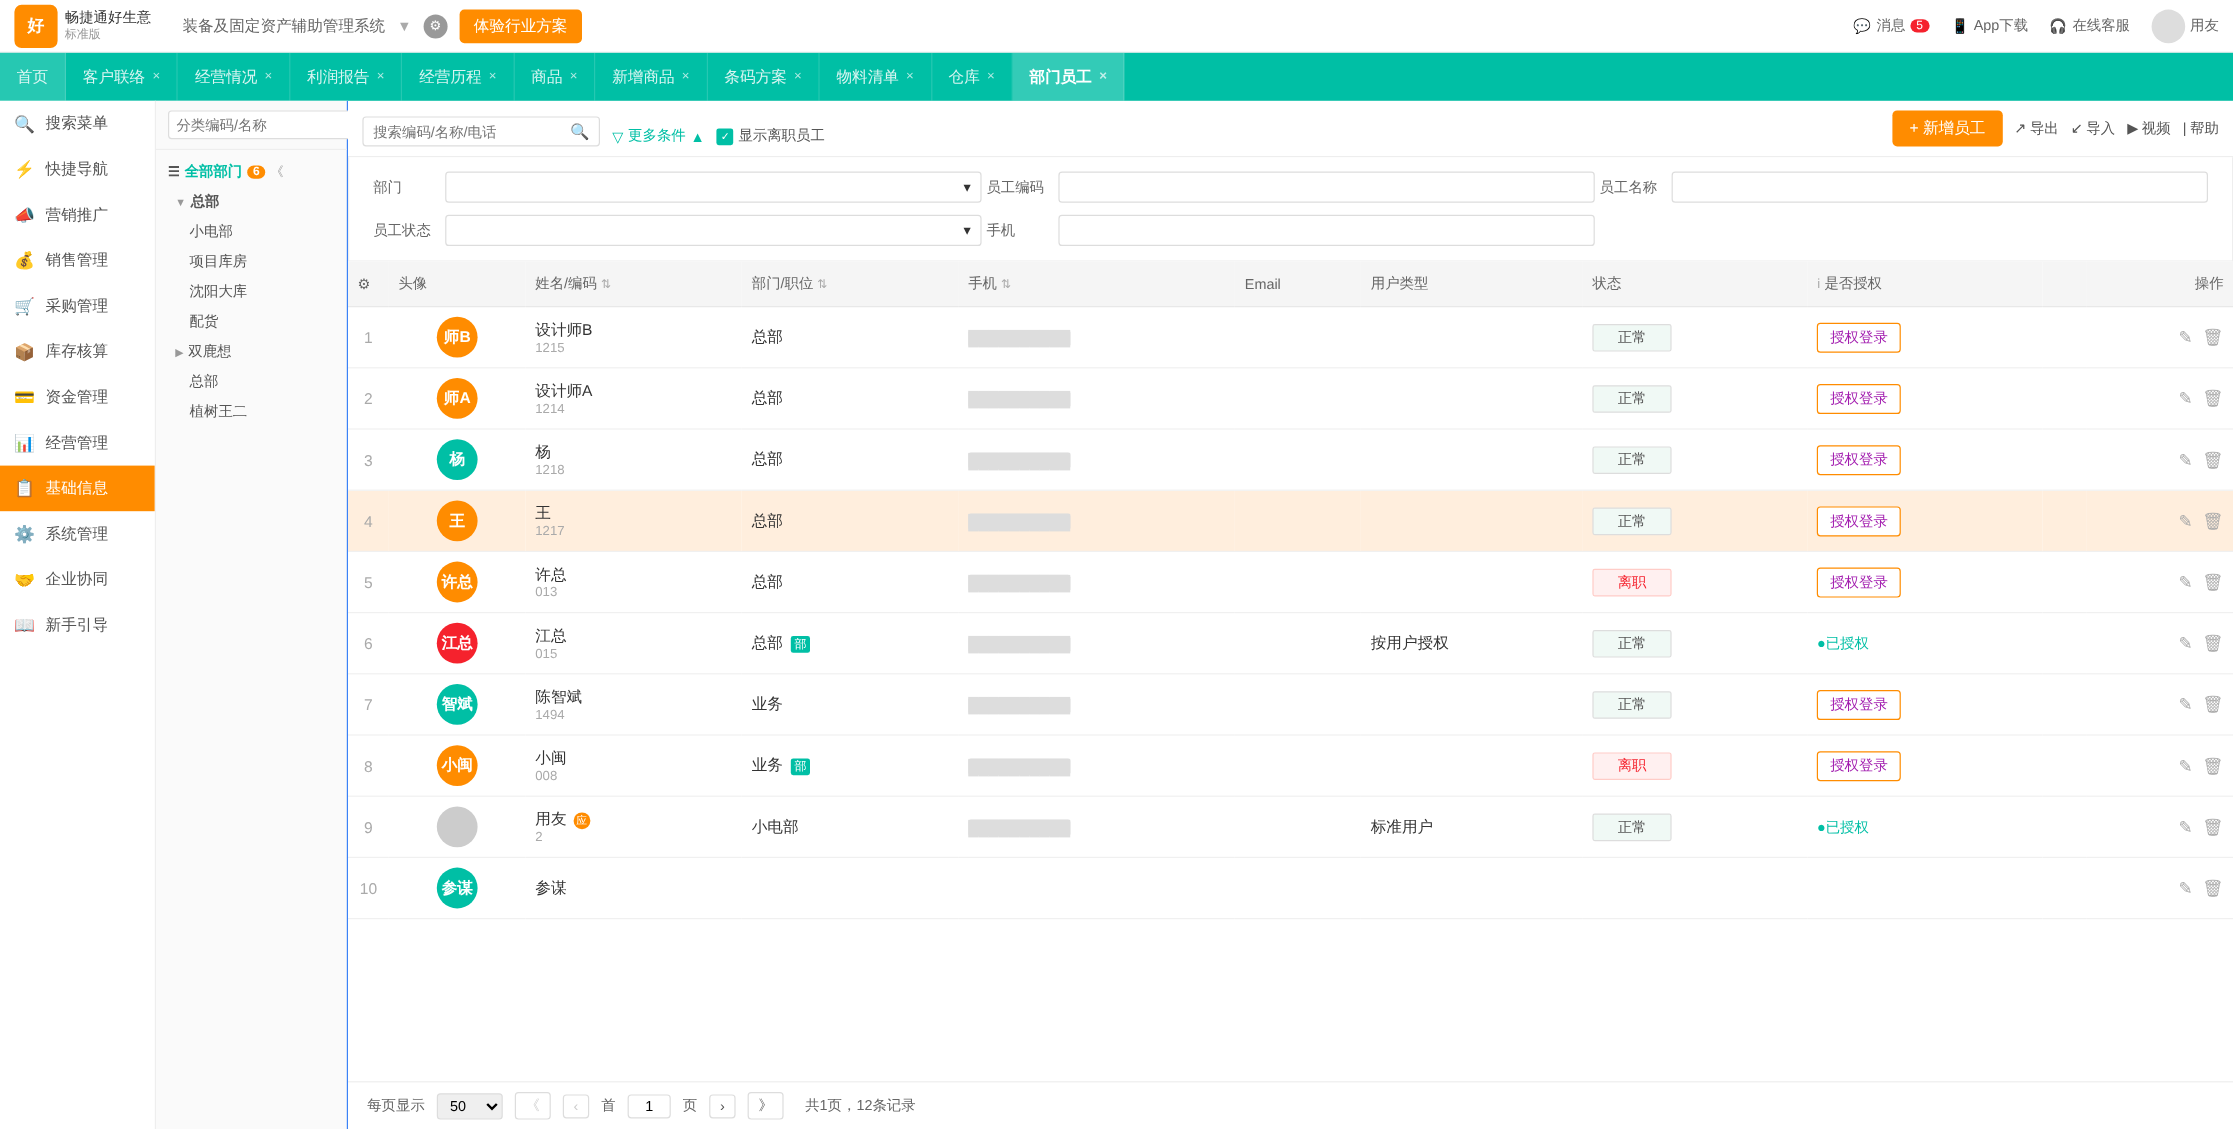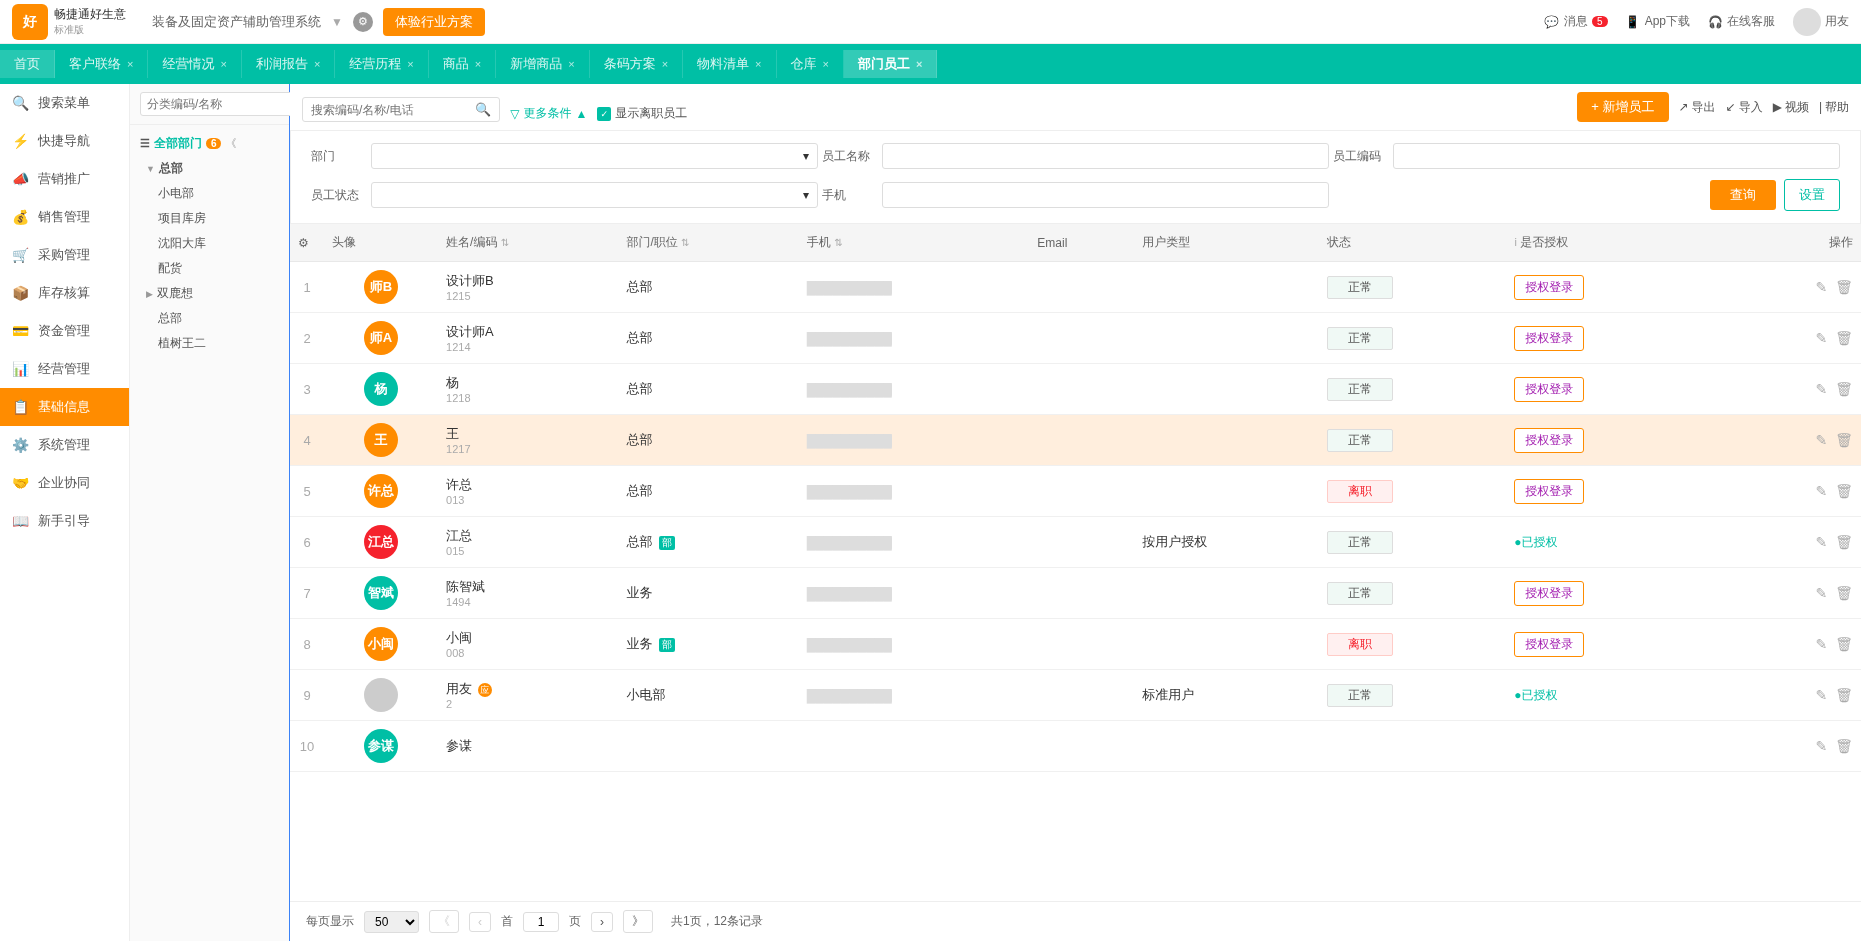--- a/index.html
+++ b/index.html
@@ -11,21 +11,21 @@
     .logo-icon { width: 36px; height: 36px; background: #ff8c00; border-radius: 6px; display: flex; align-items: center; justify-content: center; color: #fff; font-weight: bold; font-size: 14px; }
     .logo-text { font-size: 12px; color: #333; line-height: 1.3; }
     .top-bar-btn { display: flex; align-items: center; gap: 4px; font-size: 12px; color: #666; cursor: pointer; }
     .top-bar-btn .badge { background: #f5222d; color: #fff; border-radius: 10px; font-size: 10px; padding: 0 4px; min-width: 16px; text-align: center; }
     .experience-btn { background: #ff8c00; color: #fff; border: none; border-radius: 4px; padding: 5px 12px; font-size: 13px; cursor: pointer; }
     .gear-icon { width: 20px; height: 20px; background: #999; border-radius: 50%; display: flex; align-items: center; justify-content: center; color: #fff; font-size: 11px; cursor: pointer; }
     .user-avatar { width: 28px; height: 28px; background: #ddd; border-radius: 50%; }
 
     
     .nav-tabs { background: #00bfa5; display: flex; align-items: center; height: 40px; padding: 0 0; overflow: hidden; }
-    .nav-tab { padding: 0 14px; height: 28px; display: flex; align-items: center; color: rgba(255,255,255,0.85); font-size: 13px; cursor: pointer; white-space: nowrap; gap: 4px; border-right: 1px solid rgba(255,255,255,0.15); }
+    .nav-tab { padding: 0 14px; height: 40px; display: flex; align-items: center; color: rgba(255,255,255,0.85); font-size: 13px; cursor: pointer; white-space: nowrap; gap: 4px; border-right: 1px solid rgba(255,255,255,0.15); }
     .nav-tab:first-child { background: rgba(255,255,255,0.15); }
     .nav-tab.active { background: rgba(255,255,255,0.2); color: #fff; font-weight: bold; }
     .nav-tab .close-x { font-size: 11px; color: rgba(255,255,255,0.7); margin-left: 2px; }
 
     
     .main-layout { display: flex; height: calc(941px - 44px - 40px); }
 
     
     .sidebar { width: 130px; background: #fff; border-right: 1px solid #eee; display: flex; flex-direction: column; overflow-y: auto; flex-shrink: 0; }
     .sidebar-item { display: flex; align-items: center; gap: 8px; padding: 10px 12px; cursor: pointer; font-size: 13px; color: #555; }
@@ -267,41 +267,37 @@
 
     <div class="filter-form">
       <div class="filter-row">
         <span class="filter-label">部门</span>
         <div class="filter-select">
           <span></span>
             <span>▾</span>
         </div>
       </div>
       <div class="filter-row">
+        <span class="filter-label">员工编码</span>
+        <input class="filter-input" style="">
+      </div>
+      <div class="filter-row">
         <span class="filter-label">员工名称</span>
-        <input class="filter-input" style="">
-      </div>
-      <div class="filter-row">
-        <span class="filter-label">员工编码</span>
         <input class="filter-input" style="">
       </div>
       <div class="filter-row">
         <span class="filter-label">员工状态</span>
         <div class="filter-select">
           <span></span>
             <span>▾</span>
         </div>
       </div>
       <div class="filter-row">
         <span class="filter-label">手机</span>
         <input class="filter-input" style="">
-      </div>
-      <div class="filter-actions">
-        <button class="query-btn">查询</button>
-        <button class="setting-btn">设置</button>
       </div>
     </div>
 
     <div class="table-wrap">
       <table>
         <thead>
           <tr>
             <th style="width:34px;"><span>⚙</span></th>
             <th>头像</th>
             <th>姓名/编码 <span class="sort-icon">⇅</span></th>

